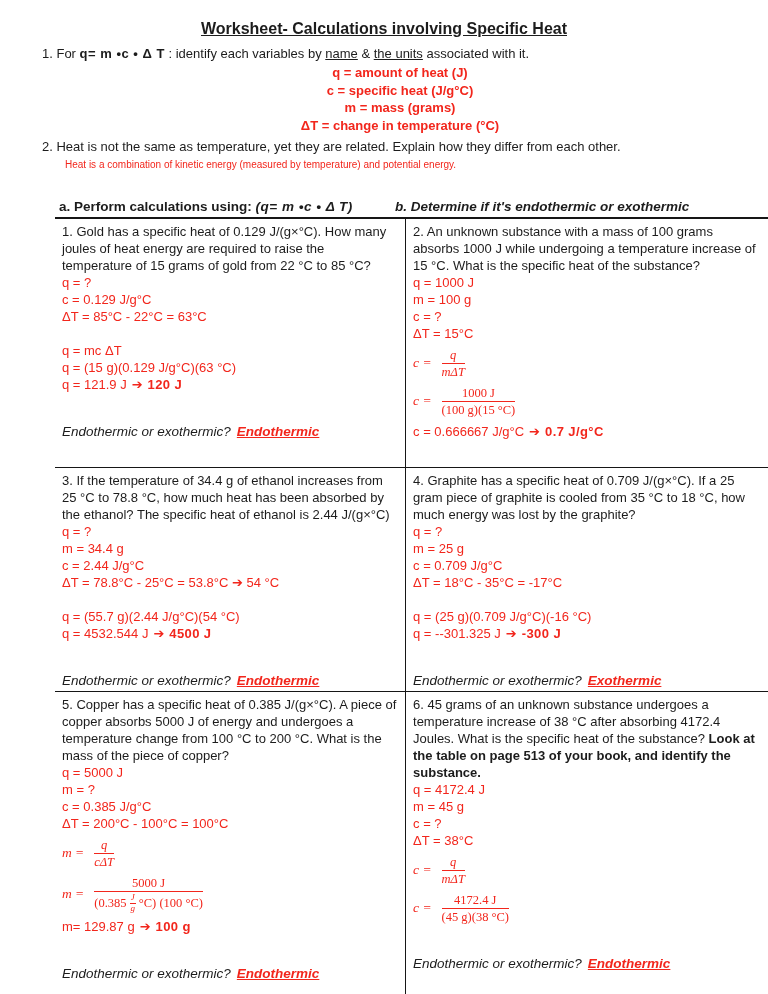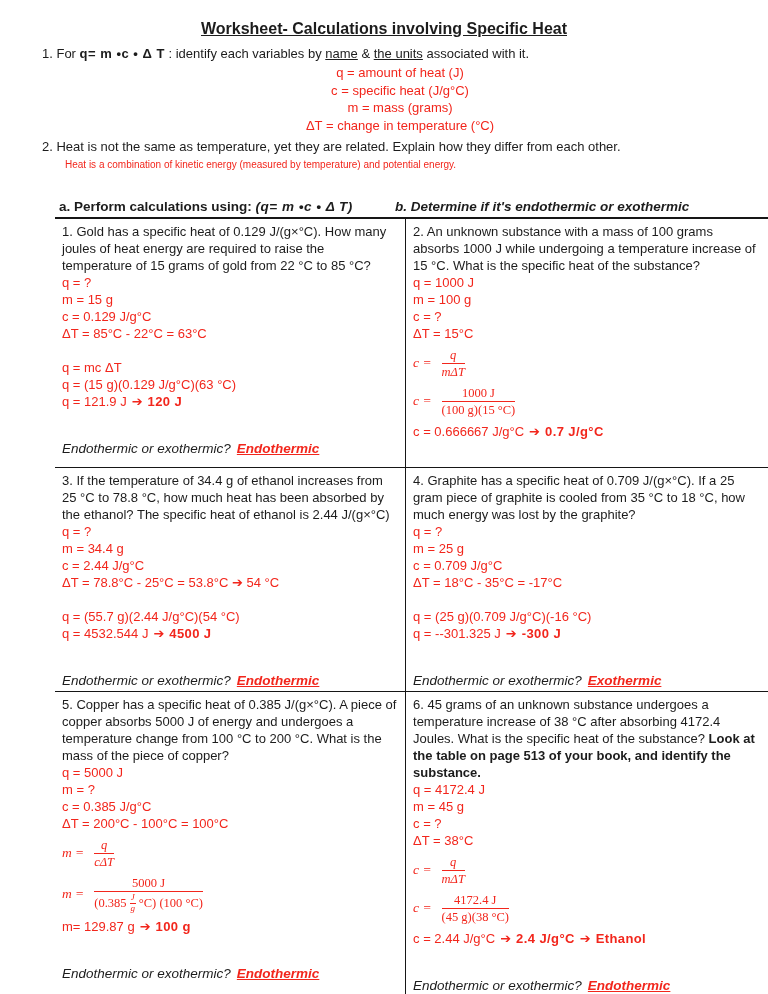--- a/index.html
+++ b/index.html
@@ -5,21 +5,21 @@
   :root { --red:#f2261c; --ink:#1c1c1c; }
   html,body { margin:0; padding:0; background:#ffffff; }
   .page { width:768px; height:994px; background:#fff; overflow:hidden; position:relative;
           font-family:"Liberation Sans","DejaVu Sans",sans-serif; color:var(--ink); }
   .title { text-align:center; padding-top:20px; font-size:16px; font-weight:bold; }
   .title span { text-decoration:underline; }
   .q1line { margin:7px 0 0 42px; font-size:13px; line-height:17px; }
   .q1line b { letter-spacing:0.5px;text-align:right; }
   .u { text-decoration:underline; }
   .centerans { text-align:center; margin-left:32px; margin-top:2px; }
-  .centerans div { font-size:13px; line-height:17.5px; }
+  .centerans div { font-size:13px; line-height:17.5px;font-weight:bold; }
   .q2line { margin:4px 0 0 42px; font-size:13px; line-height:17px; }
   .q2ans { margin:1px 0 0 65px; font-size:10px; line-height:17px; }
   .red { color:var(--red); }
 
   .wtable { margin:20px 0 0 55px; width:713px; }
   .thead { position:relative; height:24px; border-bottom:2px solid #161616; font-size:13.5px; font-weight:bold; }
   .thead .ha { position:absolute; left:4px; bottom:3px; }
   .thead .ha i { font-style:italic; letter-spacing:0.5px; }
   .thead .hb { position:absolute; left:340px; bottom:3px; font-style:italic; }
   .trow { display:flex; overflow:hidden; border-bottom:1.6px solid #161616; }
@@ -73,21 +73,20 @@
     <div class="thead">
       <span class="ha"><span>a.  Perform calculations using:  </span><i>(q= m •c • Δ T)</i></span>
       <span class="hb">b. Determine if it's endothermic or exothermic</span>
     </div>
 
     <div class="trow r1">
       <div class="cell cl">
         <div class="stmt">1.  Gold has a specific heat of 0.129 J/(g×°C). How many joules of heat energy are required to raise the temperature of 15 grams of gold from 22 °C to 85 °C?</div>
         <div class="given red">
           <div>q = ?</div>
-          <div>m = 15 g</div>
           <div>c = 0.129 J/g°C</div>
           <div>ΔT = 85°C - 22°C = 63°C</div>
         </div>
         <div class="workblock red">
           <div>q = mc ΔT</div>
           <div>q = (15 g)(0.129 J/g°C)(63 °C)</div>
           <div class="rline"><span>q = 121.9 J</span><span class="arrow">➔</span><b class="final">120 J</b></div>
         </div>
         <div class="endo"><span class="eq">Endothermic or exothermic?</span><span class="ea red">Endothermic</span></div>
       </div>
@@ -154,18 +153,17 @@
       <div class="cell cr">
         <div class="stmt"><span>6.  45 grams of an unknown substance undergoes a temperature increase of 38 °C after absorbing 4172.4 Joules. What is the specific heat of the substance? </span><b>Look at the table on page 513 of your book, and identify the substance.</b></div>
         <div class="given red">
           <div>q = 4172.4 J</div>
           <div>m = 45 g</div>
           <div>c = ?</div>
           <div>ΔT = 38°C</div>
         </div>
         <div class="fracline red"><span class="flead">c  =</span><span class="frac varfrac"><span class="num">q</span><span class="den">mΔT</span></span></div>
         <div class="fracline red"><span class="flead">c  =</span><span class="frac"><span class="num">4172.4 J</span><span class="den">(45 g)(38 °C)</span></span></div>
-        <div class="rline red afterfrac"><span>c = 2.44 J/g°C</span><span class="arrow">➔</span><b class="final">2.4 J/g°C</b><span class="arrow">➔</span><b class="final">Ethanol</b></div>
         <div class="endo"><span class="eq">Endothermic or exothermic?</span><span class="ea red">Endothermic</span></div>
       </div>
     </div>
   </div>
 </div>
 
 </body></html>

